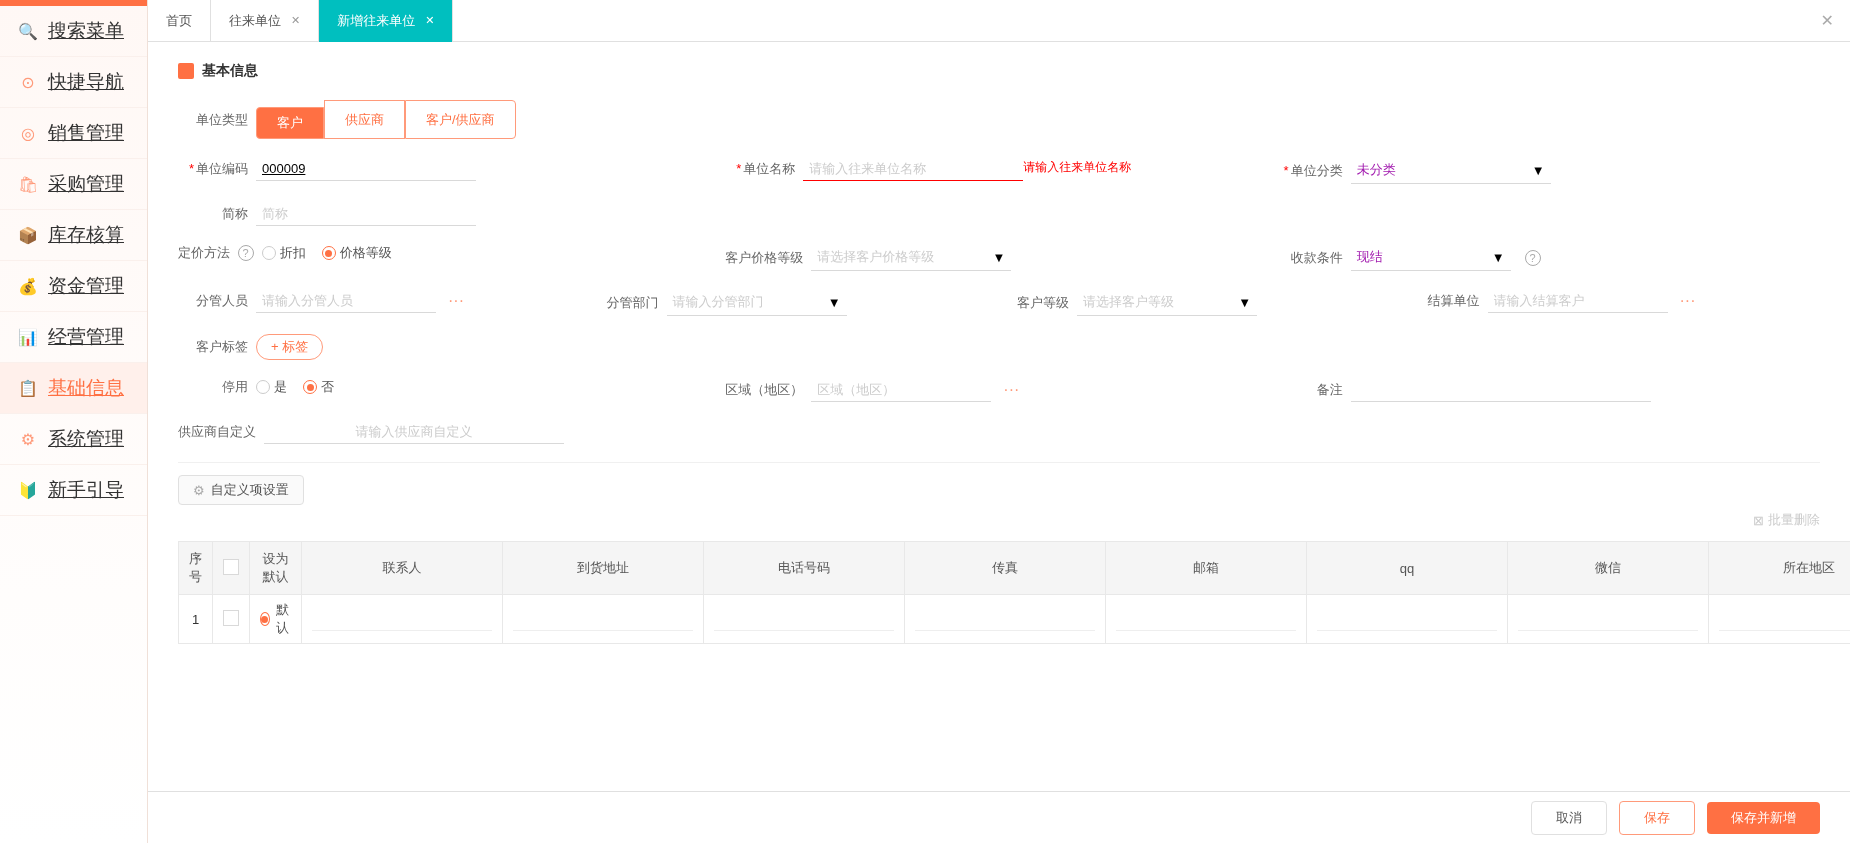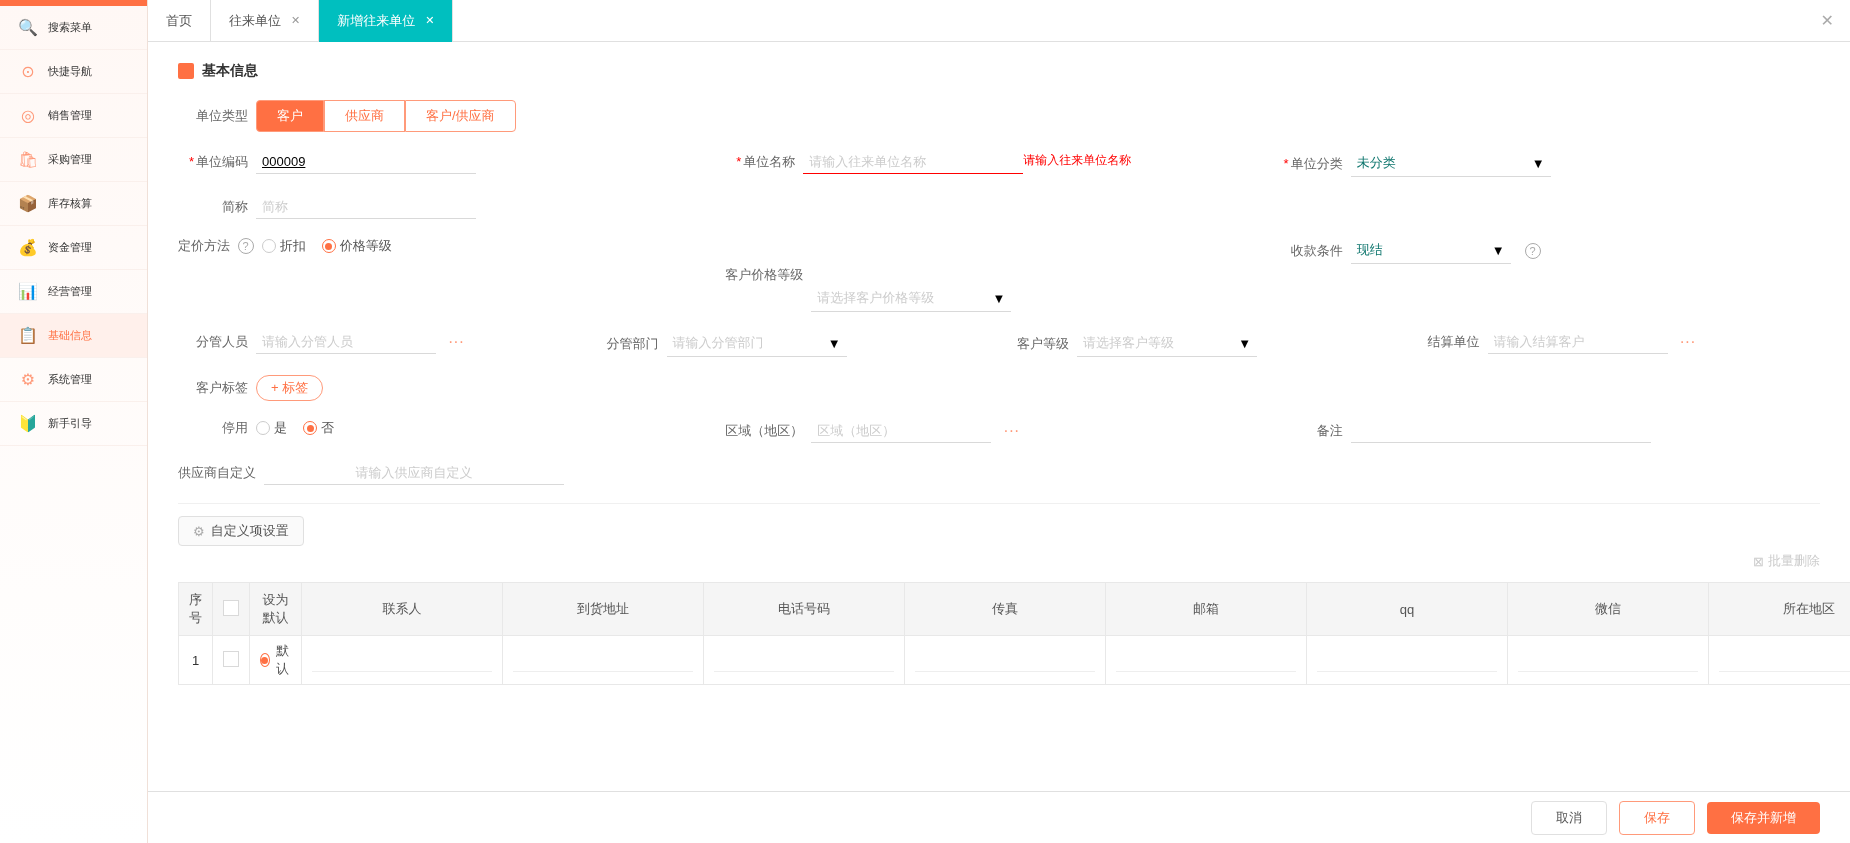--- a/index.html
+++ b/index.html
@@ -24,21 +24,21 @@
       display: flex;
       align-items: center;
       gap: 10px;
       padding: 12px 18px;
       cursor: pointer;
       color: #333;
       border-bottom: 1px solid #faf0ec;
     }
     .sidebar-item.active { background: #fff0eb; color: #ff7043; }
     .sidebar-item .icon { font-size: 16px; color: #ff9a7a; width: 20px; text-align: center; }
-    .sidebar-item .label { font-size: 11px; }
+    .sidebar-item .label { font-size: 19px; text-decoration: underline; }
 
     
     .main {
       flex: 1;
       display: flex;
       flex-direction: column;
       overflow: hidden;
     }
 
     
@@ -131,21 +131,21 @@
     .btn-type {
       padding: 6px 20px;
       border: 1px solid #ff9a7a;
       background: #fff;
       color: #ff7043;
       cursor: pointer;
       font-size: 13px;
     }
     .btn-type:first-child { border-radius: 4px 0 0 4px; }
     .btn-type:last-child { border-radius: 0 4px 4px 0; }
-    .btn-type.active { background: #ff7043; color: #fff; }
+    .btn-type.active { background: #ff7043; color: #fff; margin-top: 7px; }
 
     
     .radio-group { display: flex; align-items: center; gap: 16px; }
     .radio-item { display: flex; align-items: center; gap: 4px; cursor: pointer; color: #555; }
     .radio-circle {
       width: 14px; height: 14px;
       border: 1.5px solid #ccc;
       border-radius: 50%;
       display: flex; align-items: center; justify-content: center;
     }
@@ -296,21 +296,21 @@
     .form-input-text::placeholder { color: #ccc; }
 
     .select-wrapper {
       display: flex;
       align-items: center;
       border-bottom: 1px solid #d9d9d9;
       padding: 4px 6px;
       min-width: 180px;
       cursor: pointer;
     }
-    .select-value { flex: 1; color: #0f766e; font-family: Liberation Mono, monospace; }
+    .select-value { flex: 1; color: #a21caf; font-family: Liberation Mono, monospace; }
     .select-placeholder { flex: 1; color: #ccc; }
 
     .checkbox-cell {
       width: 16px; height: 16px;
       border: 1px solid #d9d9d9;
       background: #fff;
       cursor: pointer;
       display: inline-block;
     }
   </style>
@@ -448,21 +448,21 @@
           </div>
           <div class="radio-item">
             <div class="radio-circle checked"></div>
             <span>价格等级</span>
           </div>
         </div>
       </div>
 
       <div class="form-group" style="flex:1">
         <span class="form-label">客户价格等级</span>
-        <div class="select-wrapper" style="min-width:200px;margin-top:48px;">
+        <div class="select-wrapper" style="min-width:200px;">
           <span class="select-placeholder">请选择客户价格等级</span>
           <span class="chevron">▼</span>
         </div>
       </div>
 
       <div class="form-group" style="flex:1">
         <span class="form-label">收款条件</span>
         <div class="select-wrapper" style="min-width:160px;">
           <span class="select-value">现结</span>
           <span class="chevron">▼</span>

